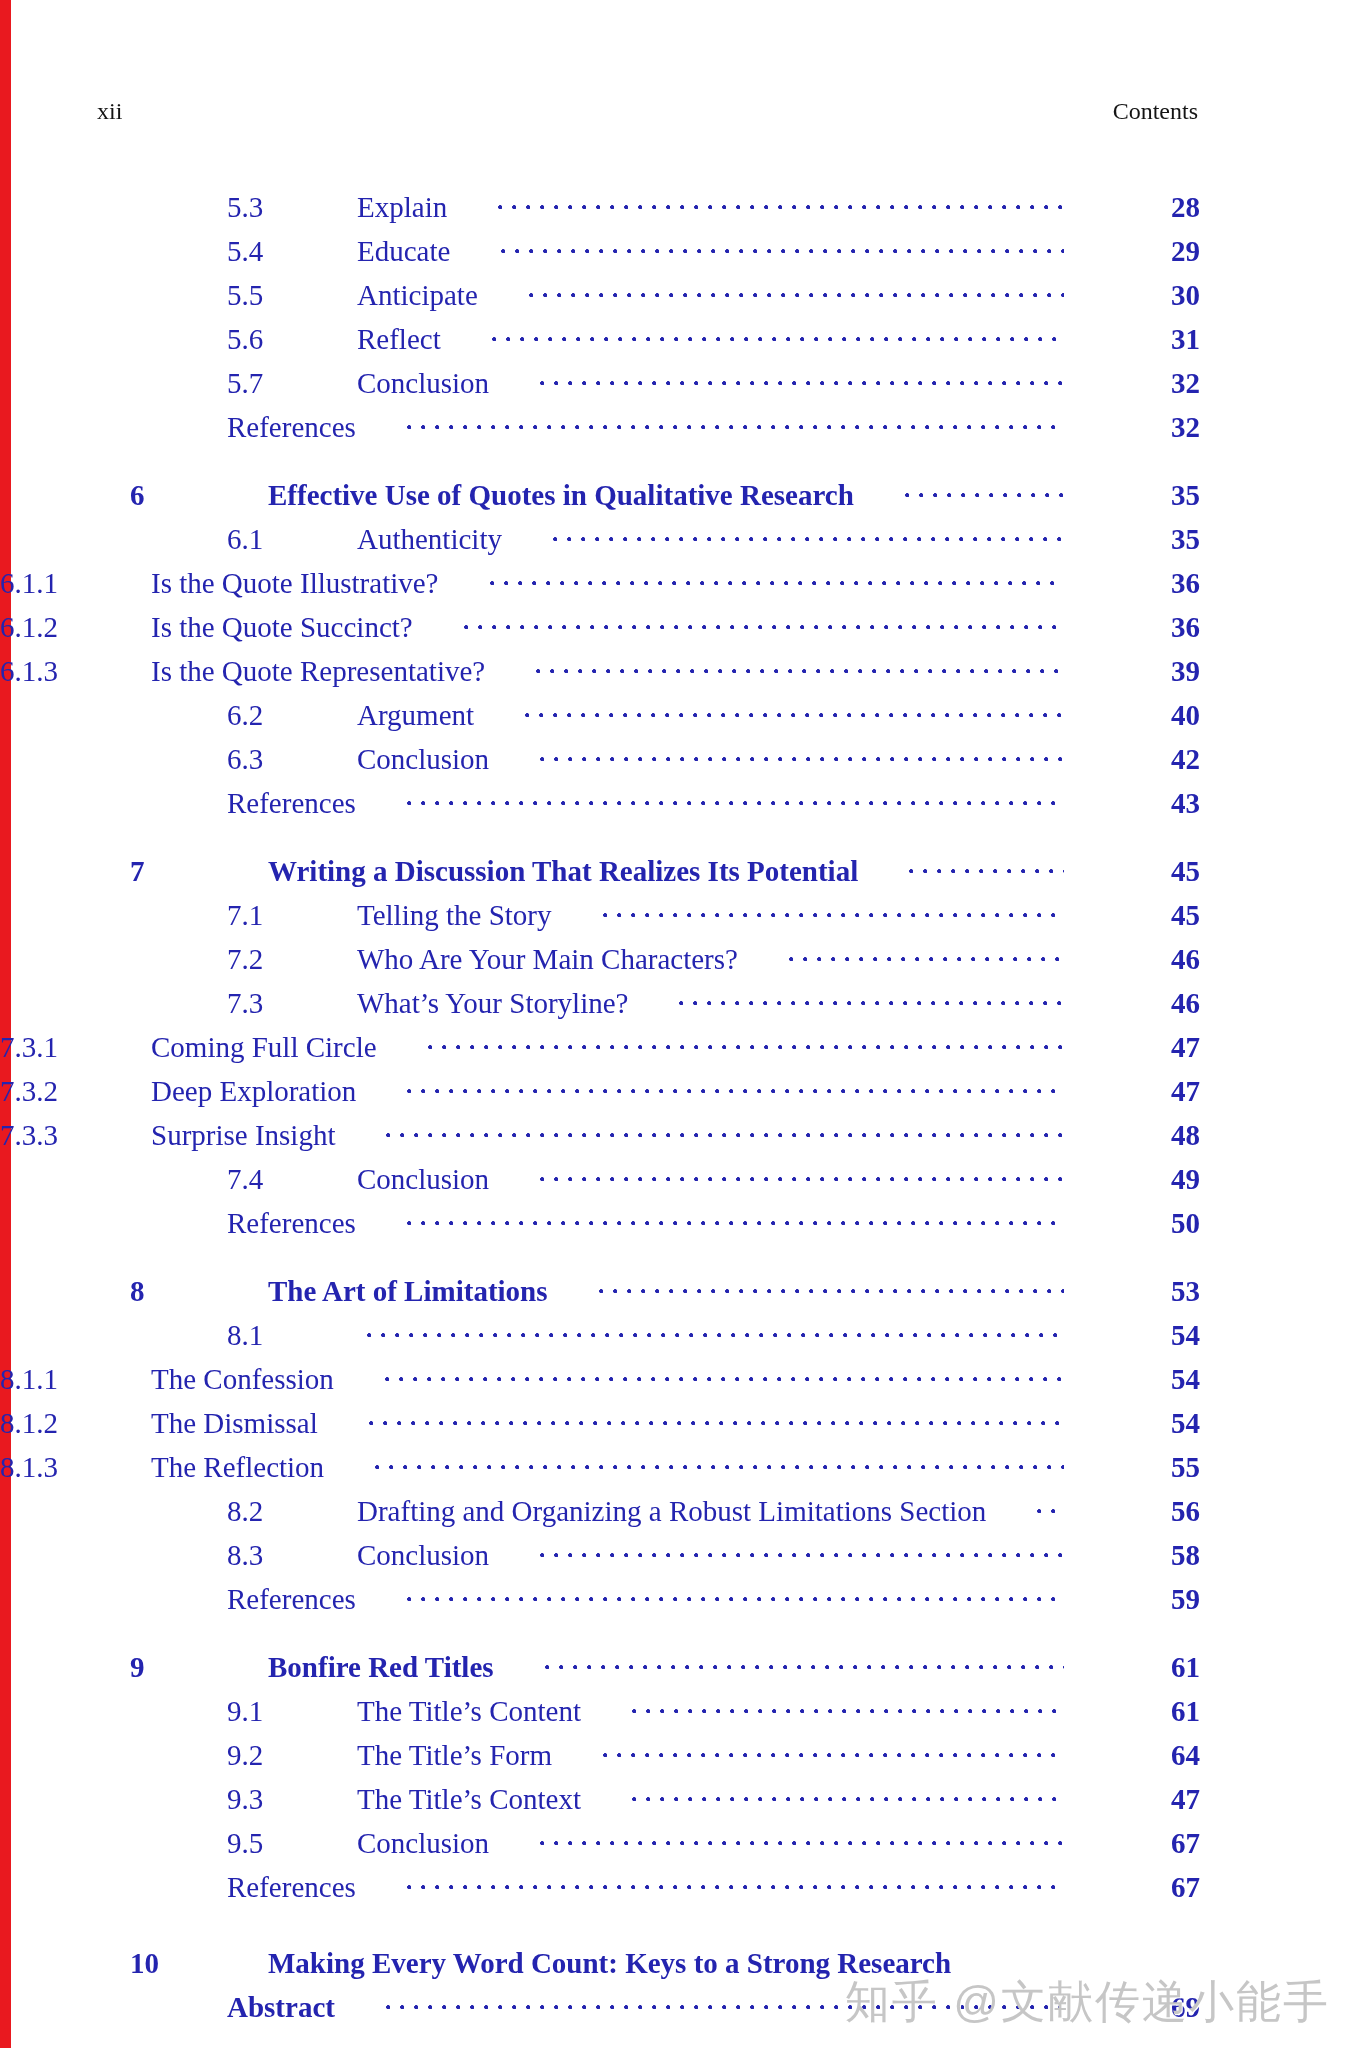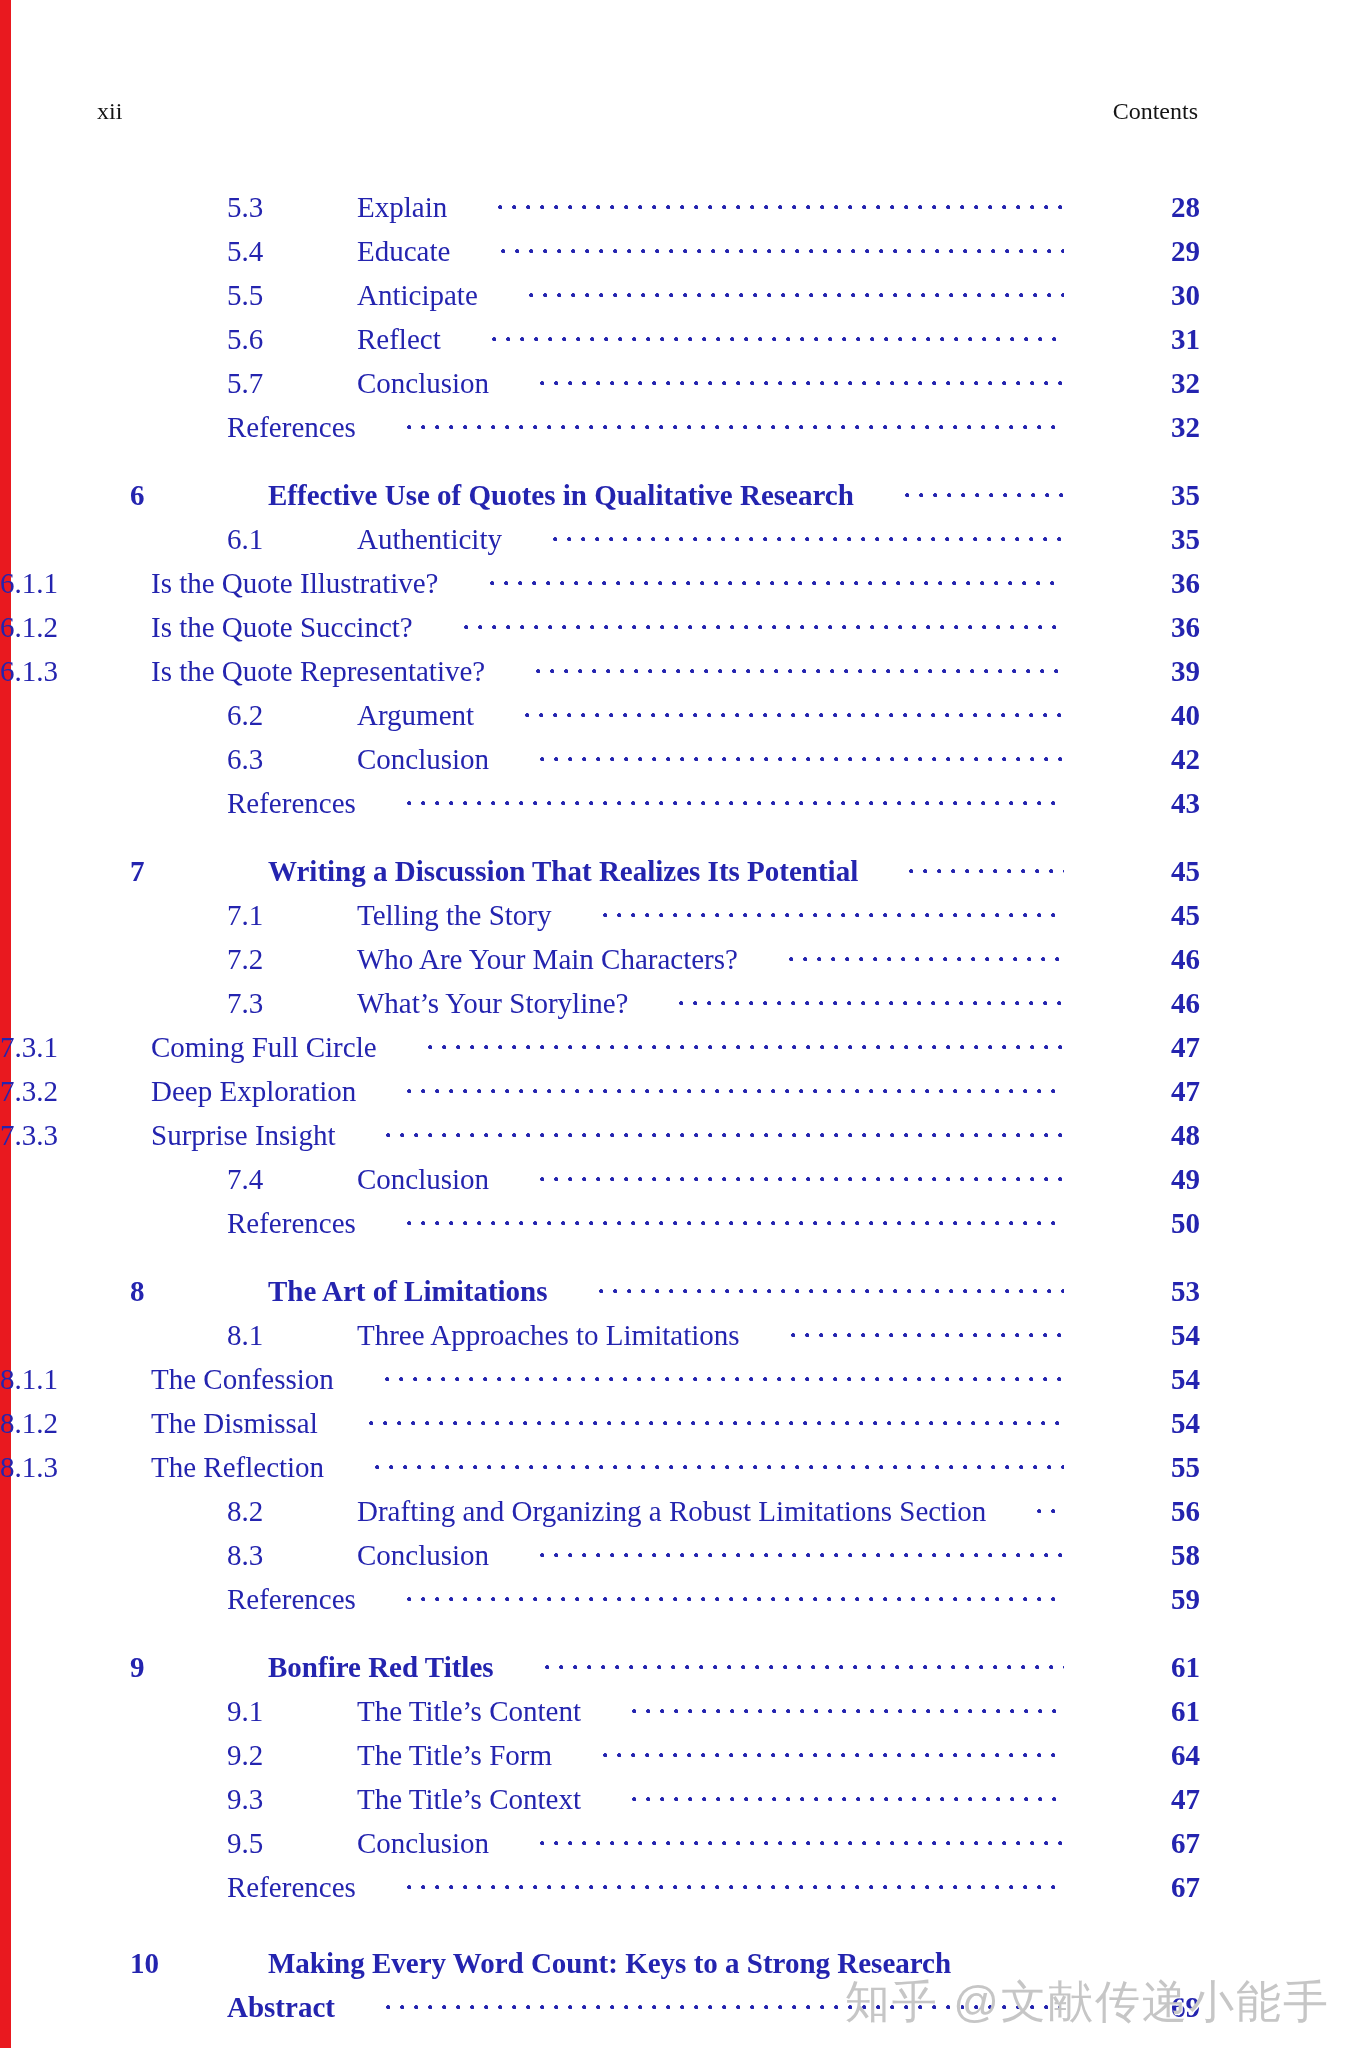--- a/index.html
+++ b/index.html
@@ -200,21 +200,20 @@
       <span class="pagenum">50</span>
     </div>
     <div class="toc-row level-chapter group-start">
       <span class="lbl">8</span>
       <span class="ttl">The Art of Limitations</span>
       <span class="leader"></span>
       <span class="pagenum">53</span>
     </div>
     <div class="toc-row level-section">
       <span class="lbl">8.1</span>
-      <span class="ttl">Three Approaches to Limitations</span>
       <span class="leader"></span>
       <span class="pagenum">54</span>
     </div>
     <div class="toc-row level-subsection">
       <span class="lbl">8.1.1</span>
       <span class="ttl">The Confession</span>
       <span class="leader"></span>
       <span class="pagenum">54</span>
     </div>
     <div class="toc-row level-subsection">

